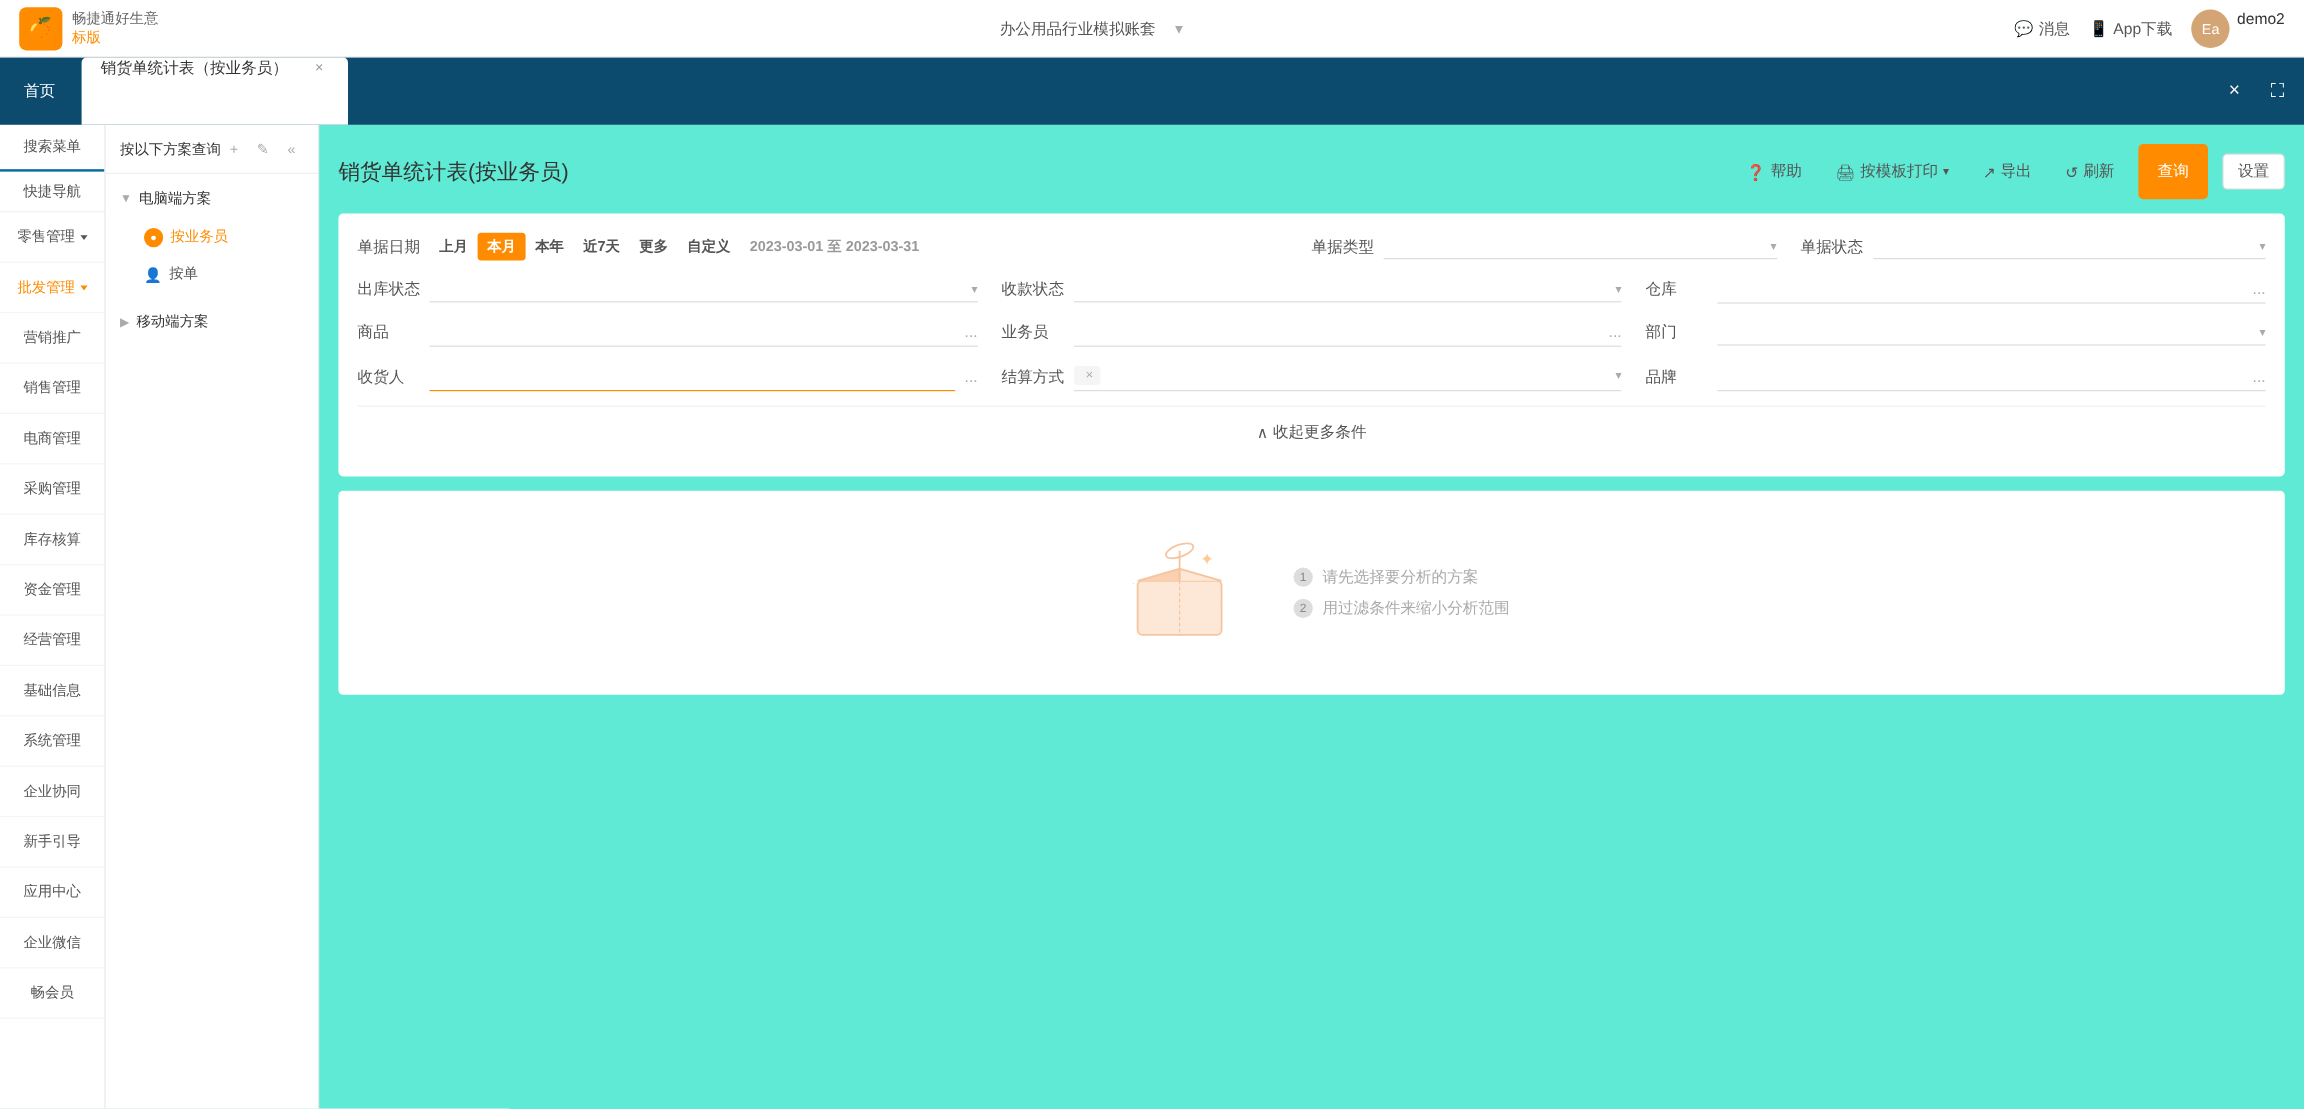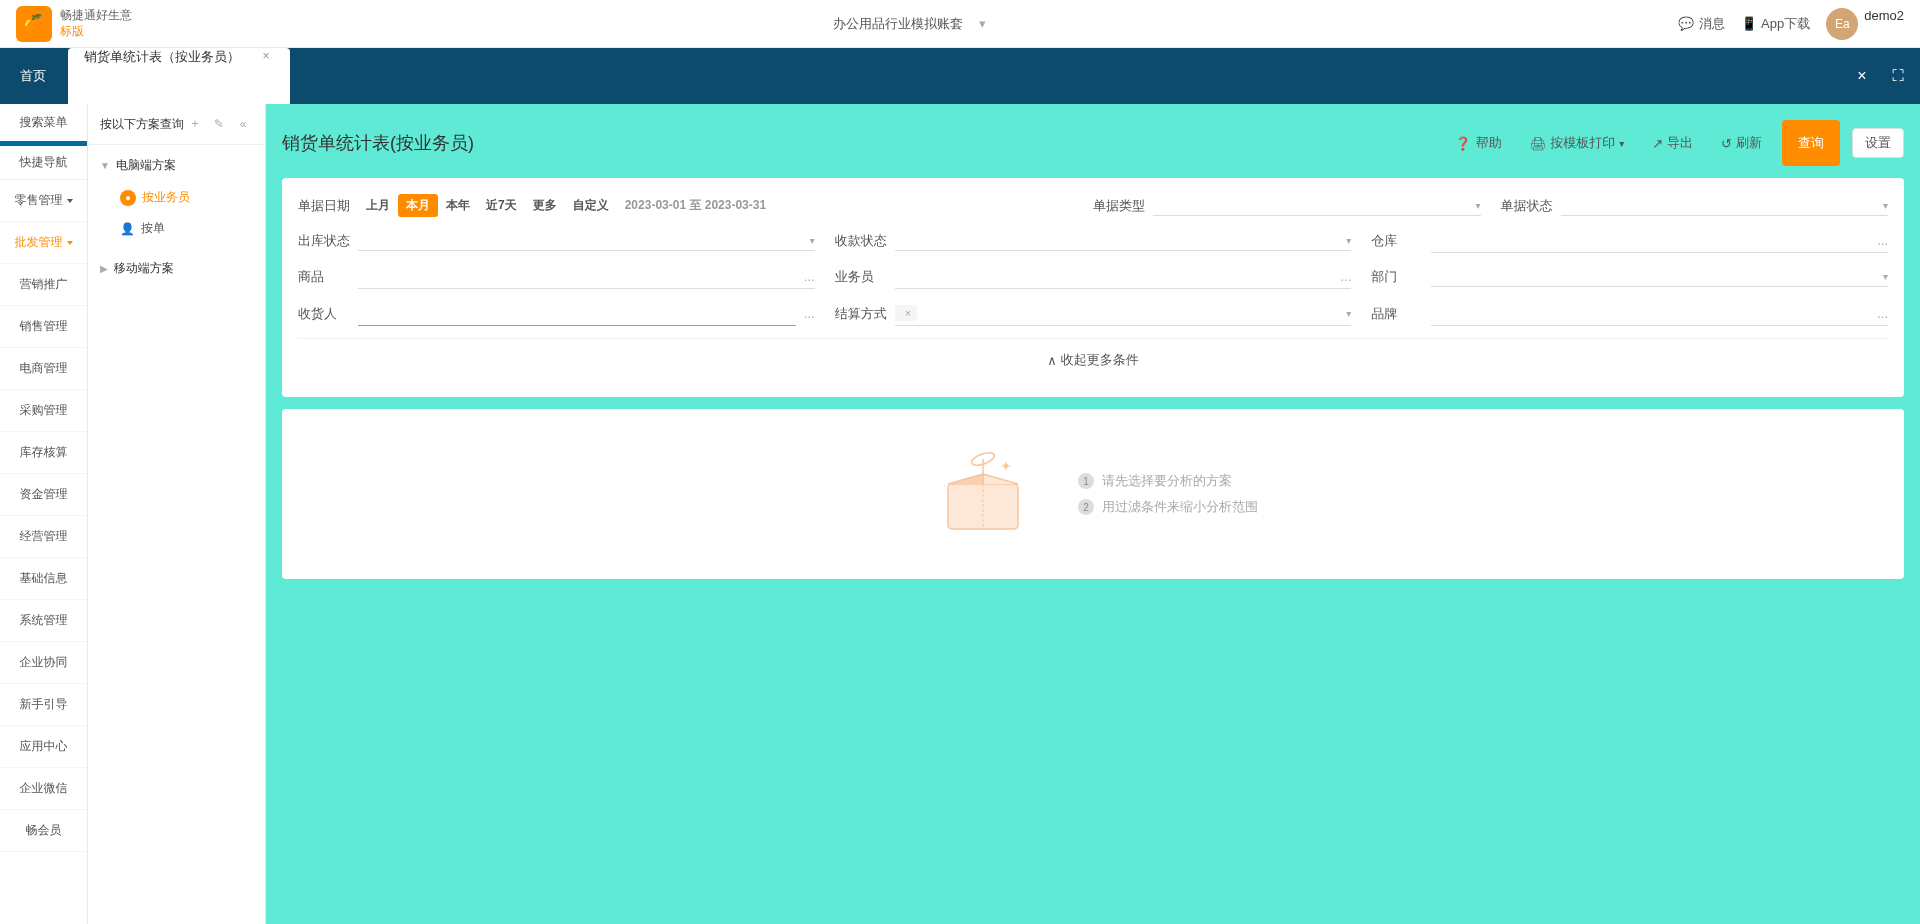--- a/index.html
+++ b/index.html
@@ -154,21 +154,21 @@
       width: 88px;
       background: #fff;
       border-right: 1px solid #e8e8e8;
       display: flex;
       flex-direction: column;
       flex-shrink: 0;
       overflow-y: auto;
     }
     .sidebar-search {
       padding: 10px 8px;
-      border-bottom: 5px solid #0369a1;
+      border-bottom: 2px solid #0369a1;
       color: #555;
       font-size: 12px;
       cursor: pointer;
       text-align: center;
     }
     .sidebar-nav {
       padding: 8px 0;
       border-bottom: 1px solid #f0f0f0;
       text-align: center;
       color: #555;

